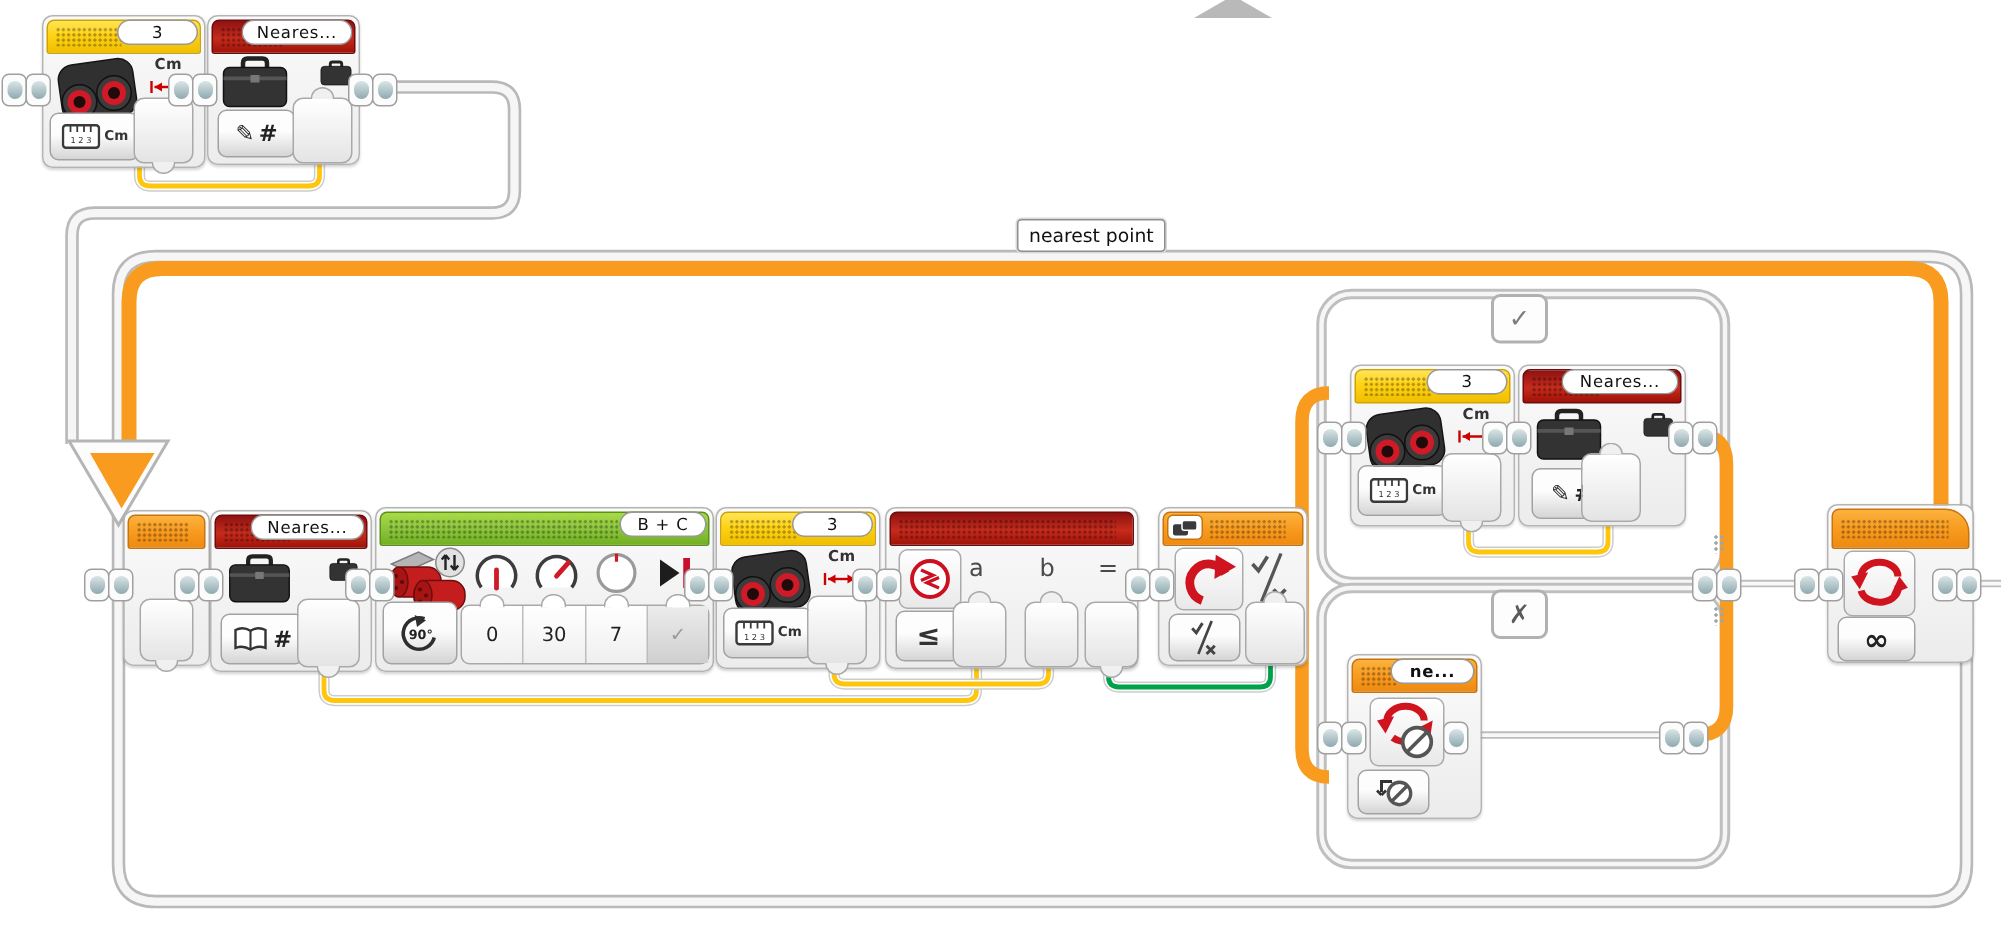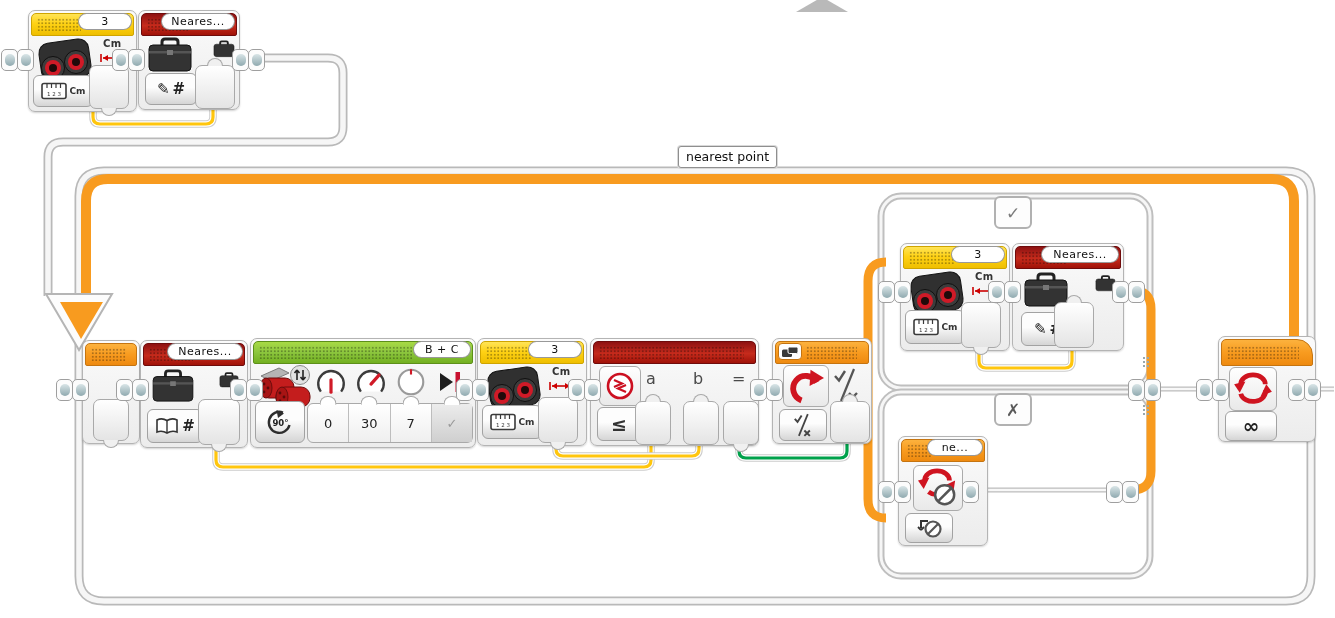--- a/index.html
+++ b/index.html
@@ -456,21 +456,21 @@
     </svg>
     <div class="mbtn" style="left:8px;top:68px;width:52px;height:32px;">
       <span style="font-size:15px;color:#222;">✎</span>
       <span style="font-size:15px;font-weight:bold;color:#222;">#</span>
     </div>
     <div class="dplug" style="left:41px;top:58px;width:38px;height:44px;">
         <div class="bump bump-t"></div>
       </div>
   </div>
 
-  <div class="blk" style="left:898px;top:436px;width:88px;height:108px;">
+  <div class="blk" style="left:898px;top:436px;width:88px;height:108px;font-weight:bold;">
     <div class="hdr hdr-o">
         <div class="hatch" style="width:30%;"></div>
       </div>
     <div class="pill" style="width:38px;">ne...</div>
     <div class="ibtn" style="left:14px;top:28px;width:48px;height:44px;">
       <svg width="44" height="40" viewBox="0 0 44 42">
         <path d="M8,13 A13,10 0 0 1 34,13" fill="none" stroke="#cf1420" stroke-width="5"></path>
         <polygon points="1,13 13,10 7,22" fill="#cf1420"></polygon>
         <path d="M34,17 A13,10 0 0 1 12,25" fill="none" stroke="#cf1420" stroke-width="5"></path>
         <polygon points="40,13 38,26 28,19" fill="#cf1420"></polygon>

